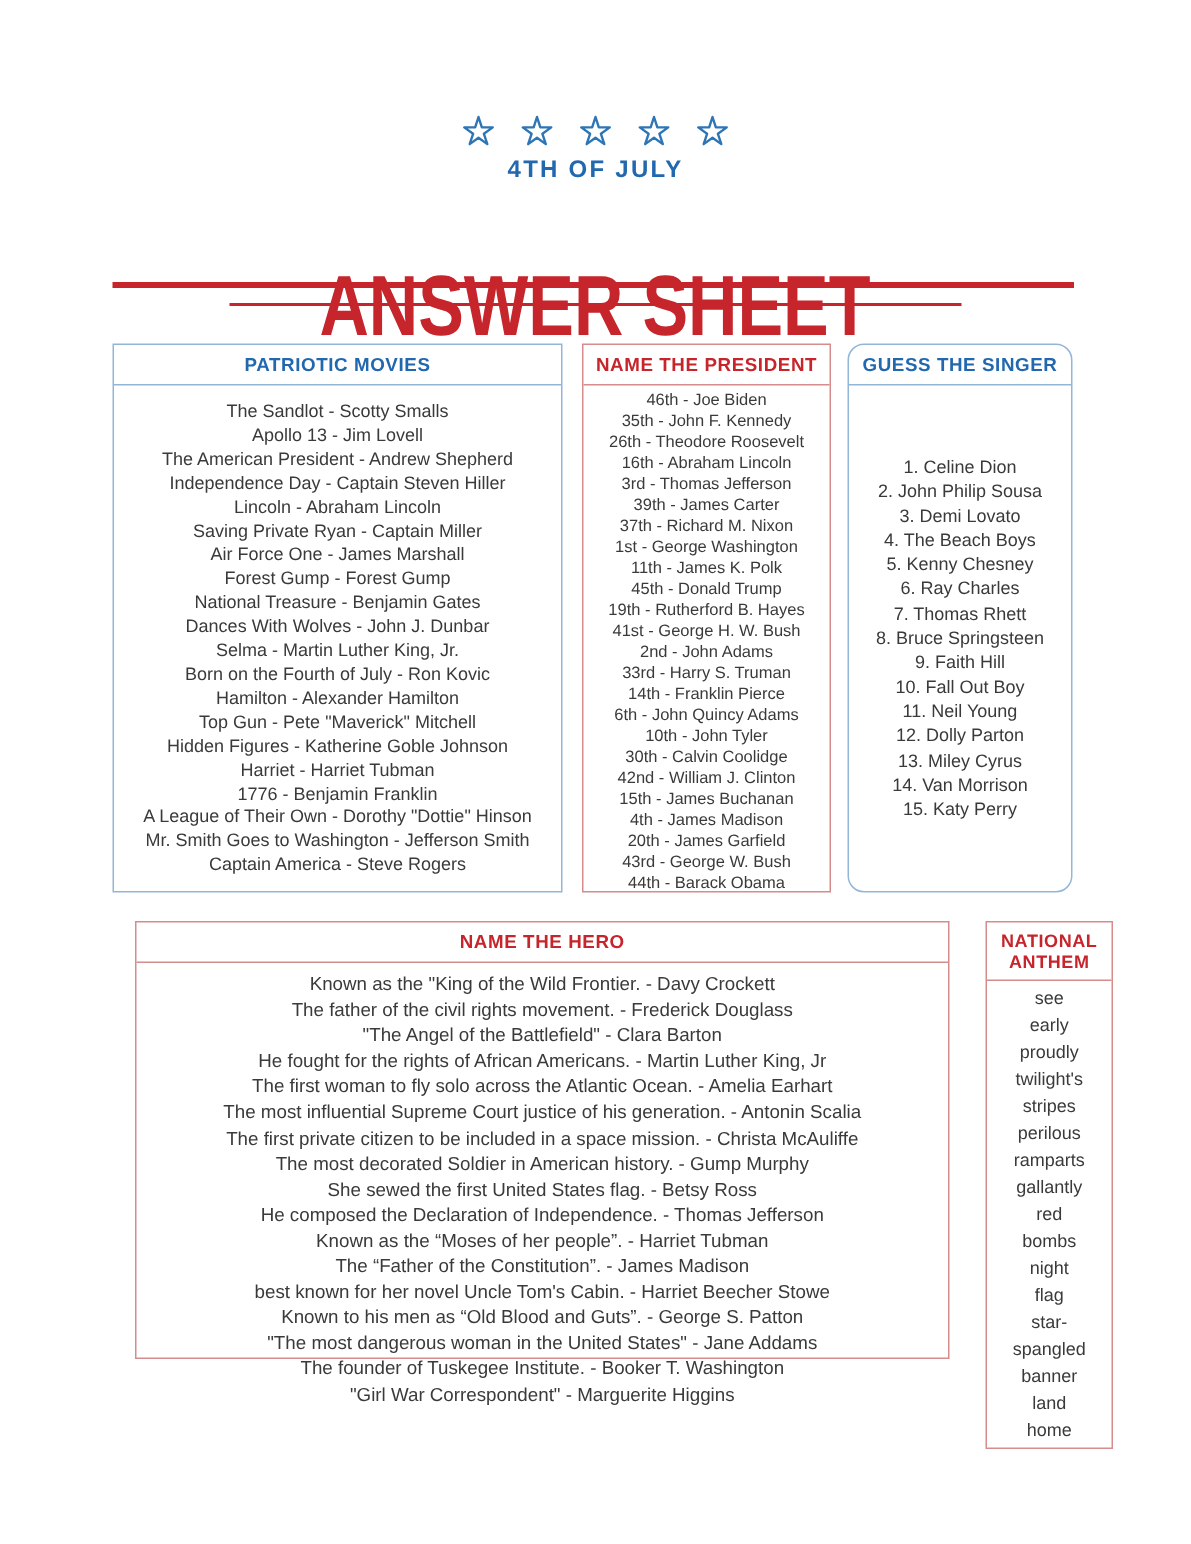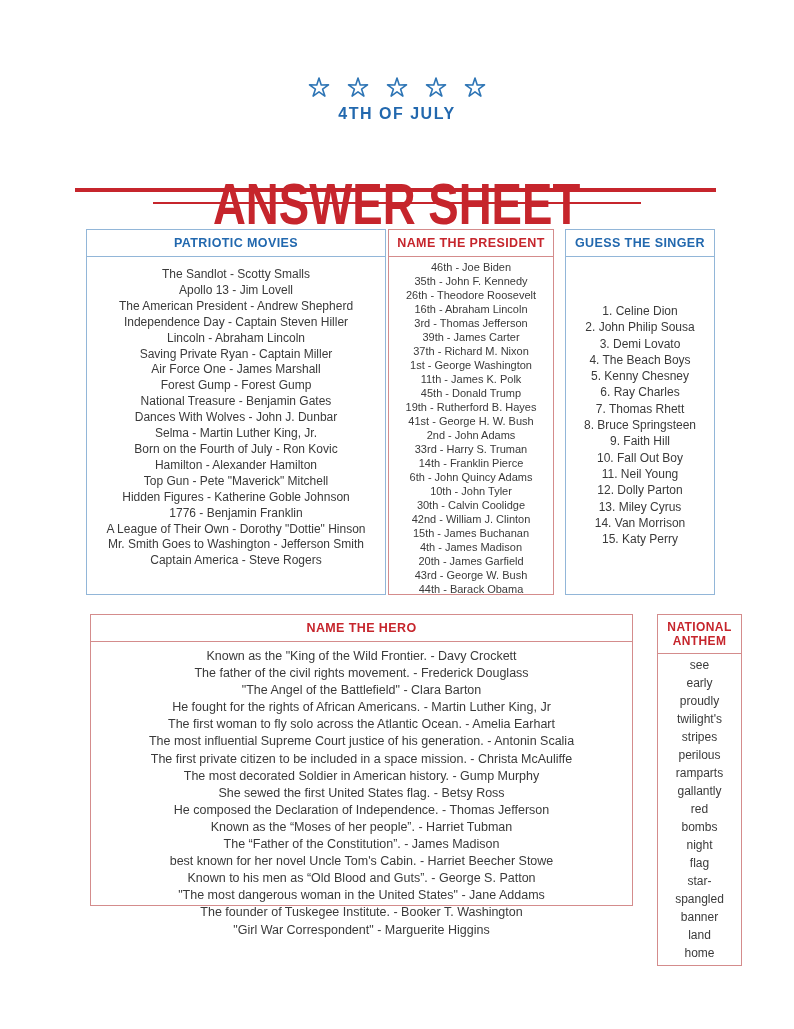--- a/index.html
+++ b/index.html
@@ -43,27 +43,27 @@
   .box-title {
     text-align: center; font-weight: bold; font-size: 12.5px;
     letter-spacing: 0.4px; line-height: 14px; padding: 6px 4px;
     border-bottom: 1px solid;
   }
   .blue-box .box-title { color: var(--blue); border-color: var(--border-blue); }
   .red-box  .box-title { color: var(--red);  border-color: var(--border-red); }
   .box-body { text-align: center; }
   .line { white-space: nowrap; }
 
-  .box-movies { left: 86px; top: 229px; width: 300px; height: 366px; }
+  .box-movies { left: 75px; top: 229px; width: 300px; height: 366px; }
   .movies-body { padding-top: 10px; font-size: 12px; line-height: 15.9px; }
 
   .box-presidents { left: 388px; top: 229px; width: 166px; height: 366px; }
   .presidents-body { padding-top: 3px; font-size: 11px; line-height: 14px; }
 
-  .box-singers { left: 565px; top: 229px; width: 150px; height: 366px; }
+  .box-singers { left: 565px; top: 229px; width: 150px; height: 366px; border-radius: 11px; }
   .singers-body { padding-top: 46px; font-size: 12px; line-height: 16.3px; }
 
   .box-heroes { left: 90px; top: 614px; width: 543px; height: 292px; }
   .heroes-body { padding-top: 6px; font-size: 12.5px; line-height: 17.1px; }
 
   .box-anthem { left: 657px; top: 614px; width: 85px; height: 352px; }
   .box-anthem .box-title { padding: 5px 8px; font-size: 12px; }
   .anthem-body { padding-top: 2px; font-size: 12px; line-height: 18px; }
 </style>
 </head>
@@ -117,20 +117,21 @@
         <div class="line">Saving Private Ryan - Captain Miller</div>
         <div class="line">Air Force One - James Marshall</div>
         <div class="line">Forest Gump - Forest Gump</div>
         <div class="line">National Treasure - Benjamin Gates</div>
         <div class="line">Dances With Wolves - John J. Dunbar</div>
         <div class="line">Selma - Martin Luther King, Jr.</div>
         <div class="line">Born on the Fourth of July - Ron Kovic</div>
         <div class="line">Hamilton - Alexander Hamilton</div>
         <div class="line">Top Gun - Pete "Maverick" Mitchell</div>
         <div class="line">Hidden Figures - Katherine Goble Johnson</div>
+        <div class="line">Harriet - Harriet Tubman</div>
         <div class="line">1776 - Benjamin Franklin</div>
         <div class="line">A League of Their Own - Dorothy "Dottie" Hinson</div>
         <div class="line">Mr. Smith Goes to Washington - Jefferson Smith</div>
         <div class="line">Captain America - Steve Rogers</div>
       </div>
   </section>
 
   <section class="box red-box box-presidents">
     <div class="box-title">NAME THE PRESIDENT</div>
     <div class="box-body presidents-body">

